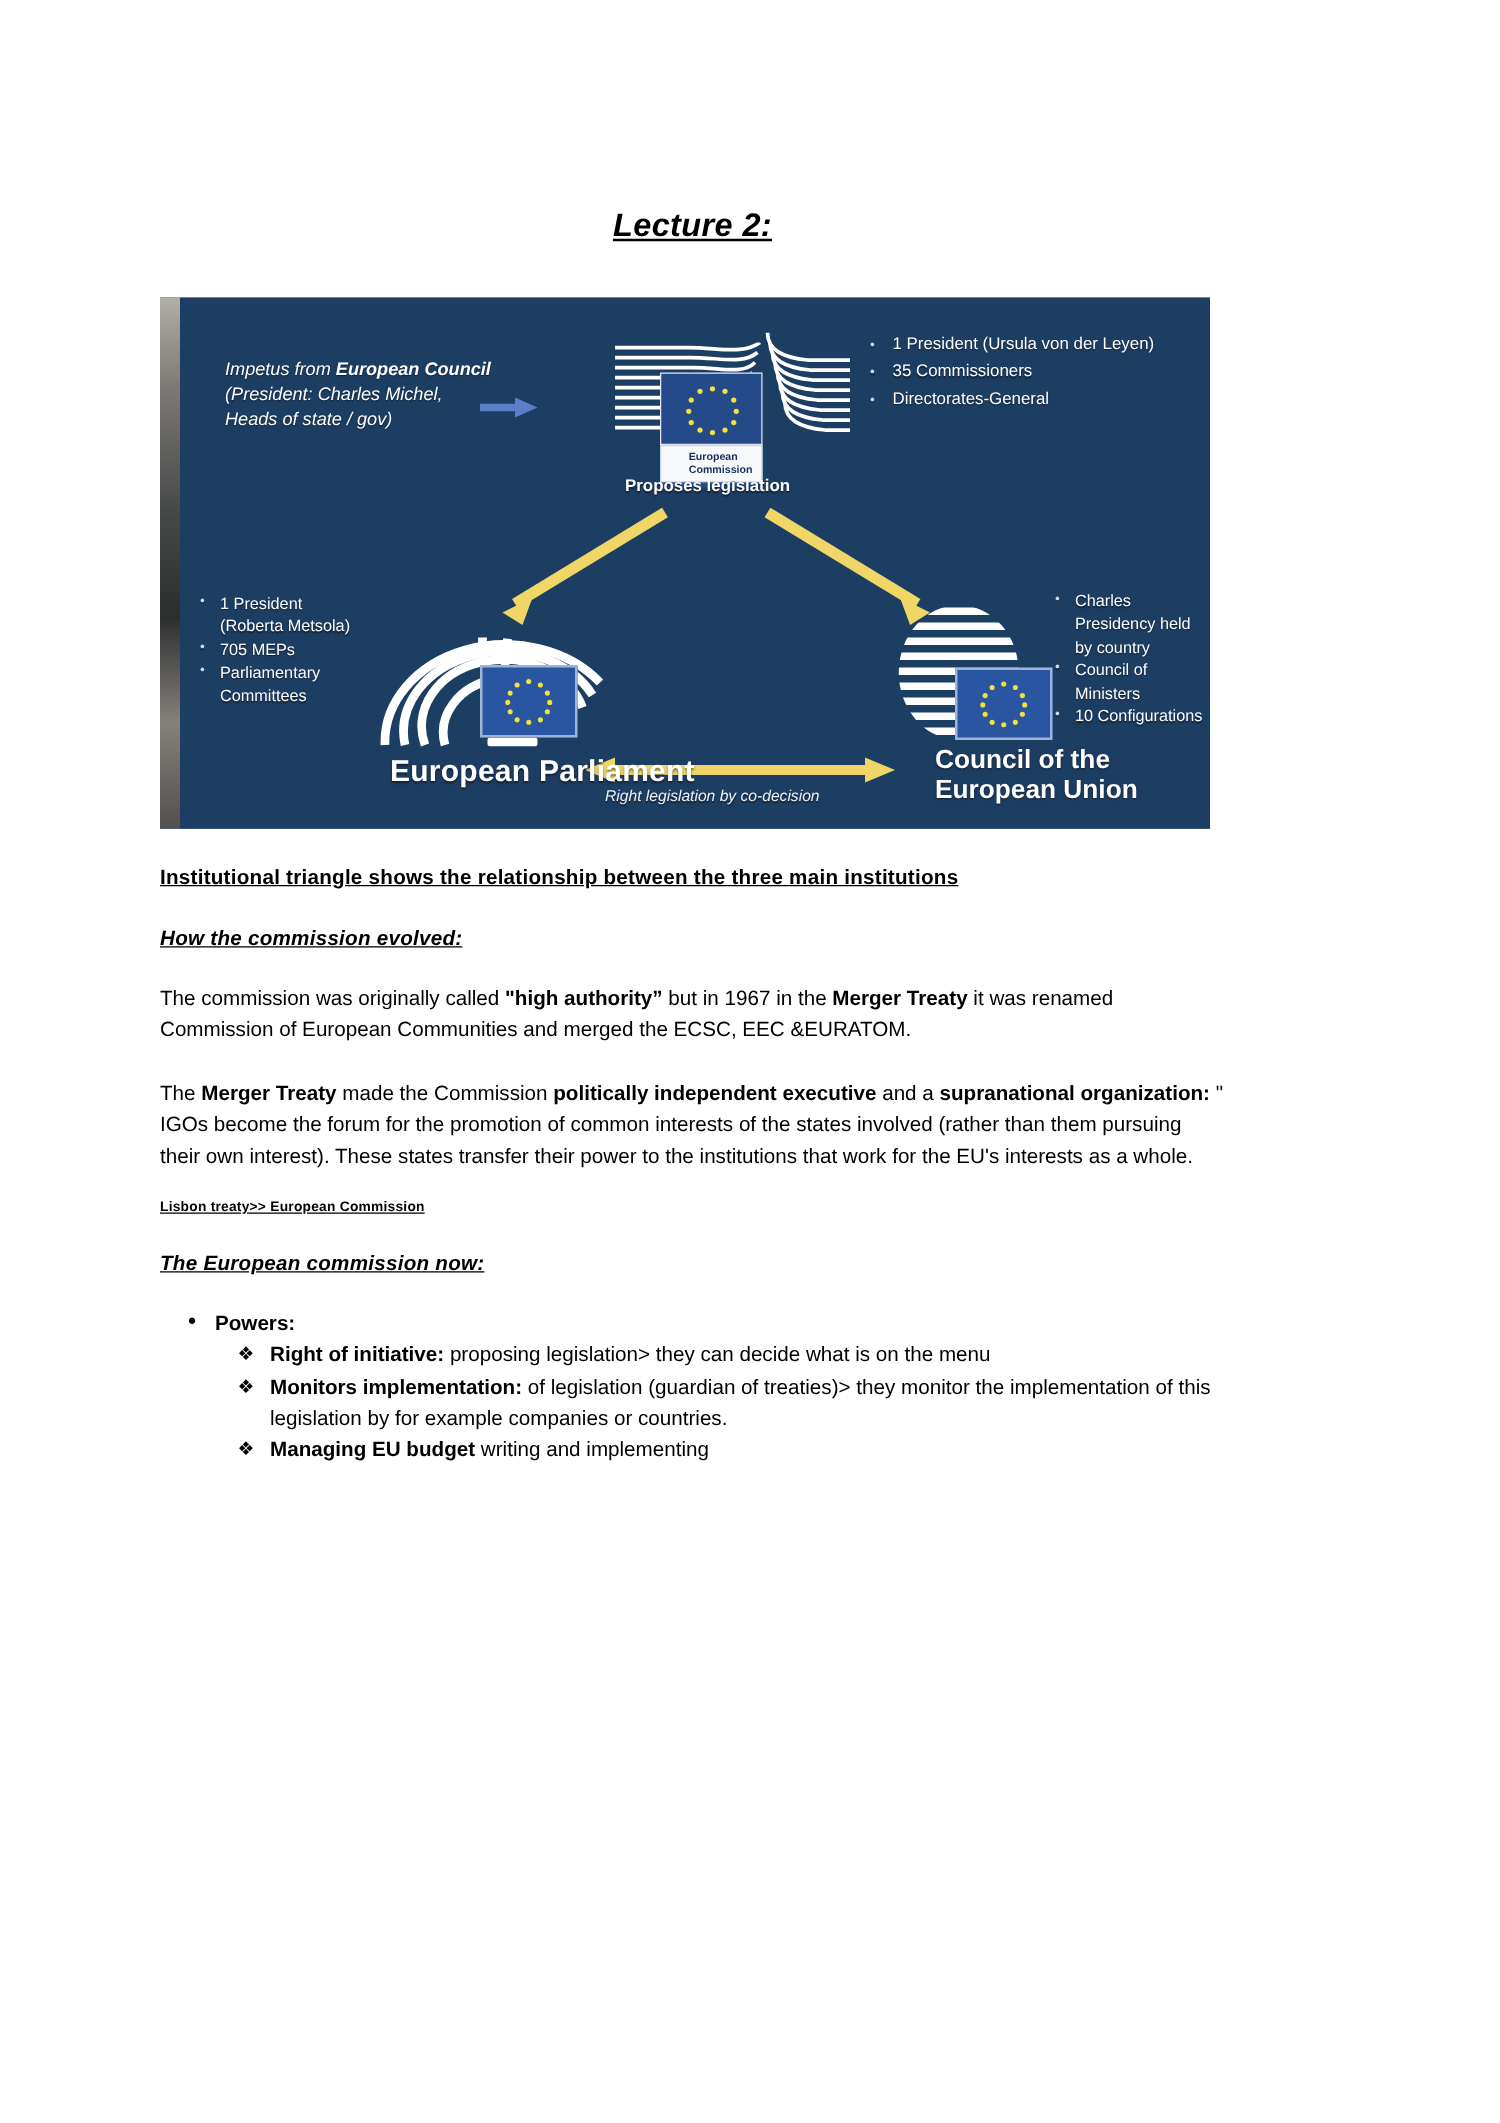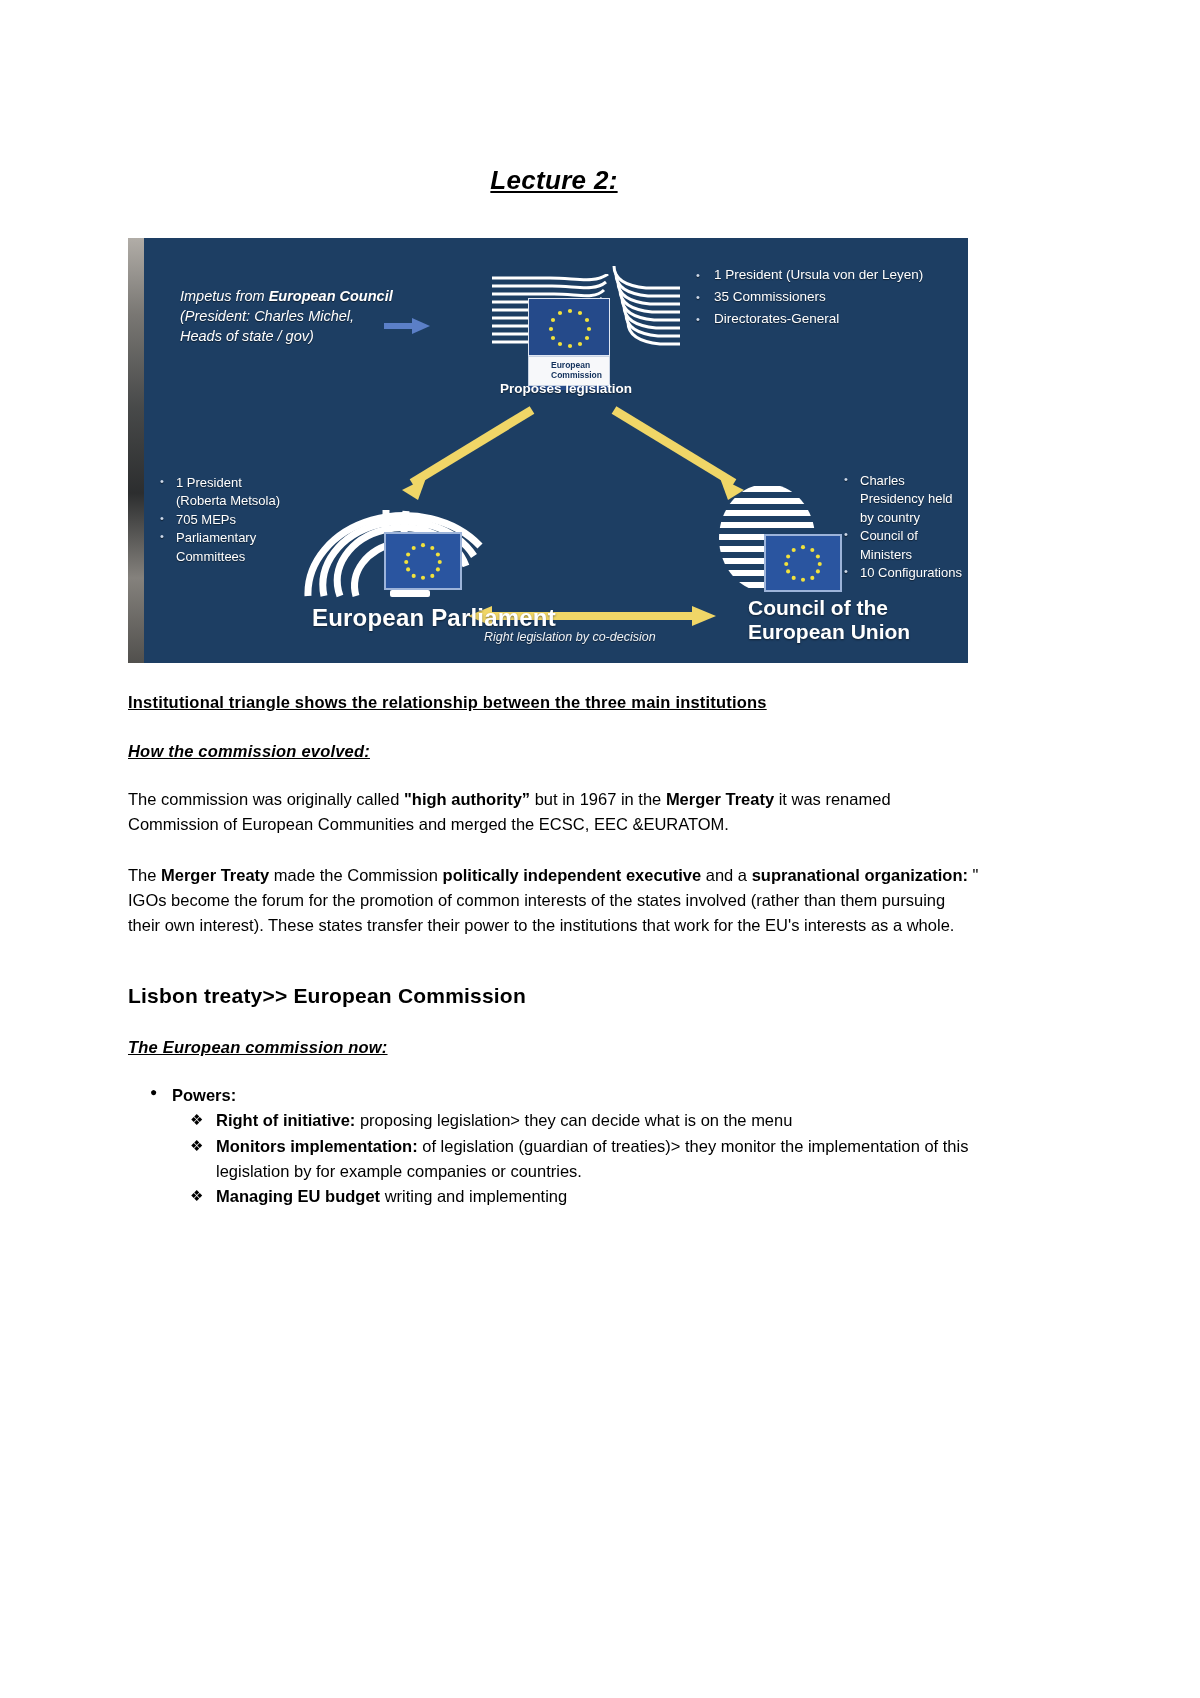--- a/index.html
+++ b/index.html
@@ -281,23 +281,24 @@
   .sec-head {
     font-weight: bold;
     font-style: italic;
     text-decoration: underline;
     font-size: 16.5px;
     margin-top: 30px;
     letter-spacing: .2px;
   }
   .plain-bold {
     font-weight: bold;
-    font-size: 21px;
-    margin-top: 46px;
+    font-size: 11px;
+    margin-top: 22px;
     letter-spacing: .2px;
+    text-decoration: underline;
   }
   b.strong { font-weight: bold; }
 
   
   ul.l1 {
     margin: 26px 0 0 0;
     padding-left: 44px;
     list-style: none;
   }
   ul.l1 > li {

